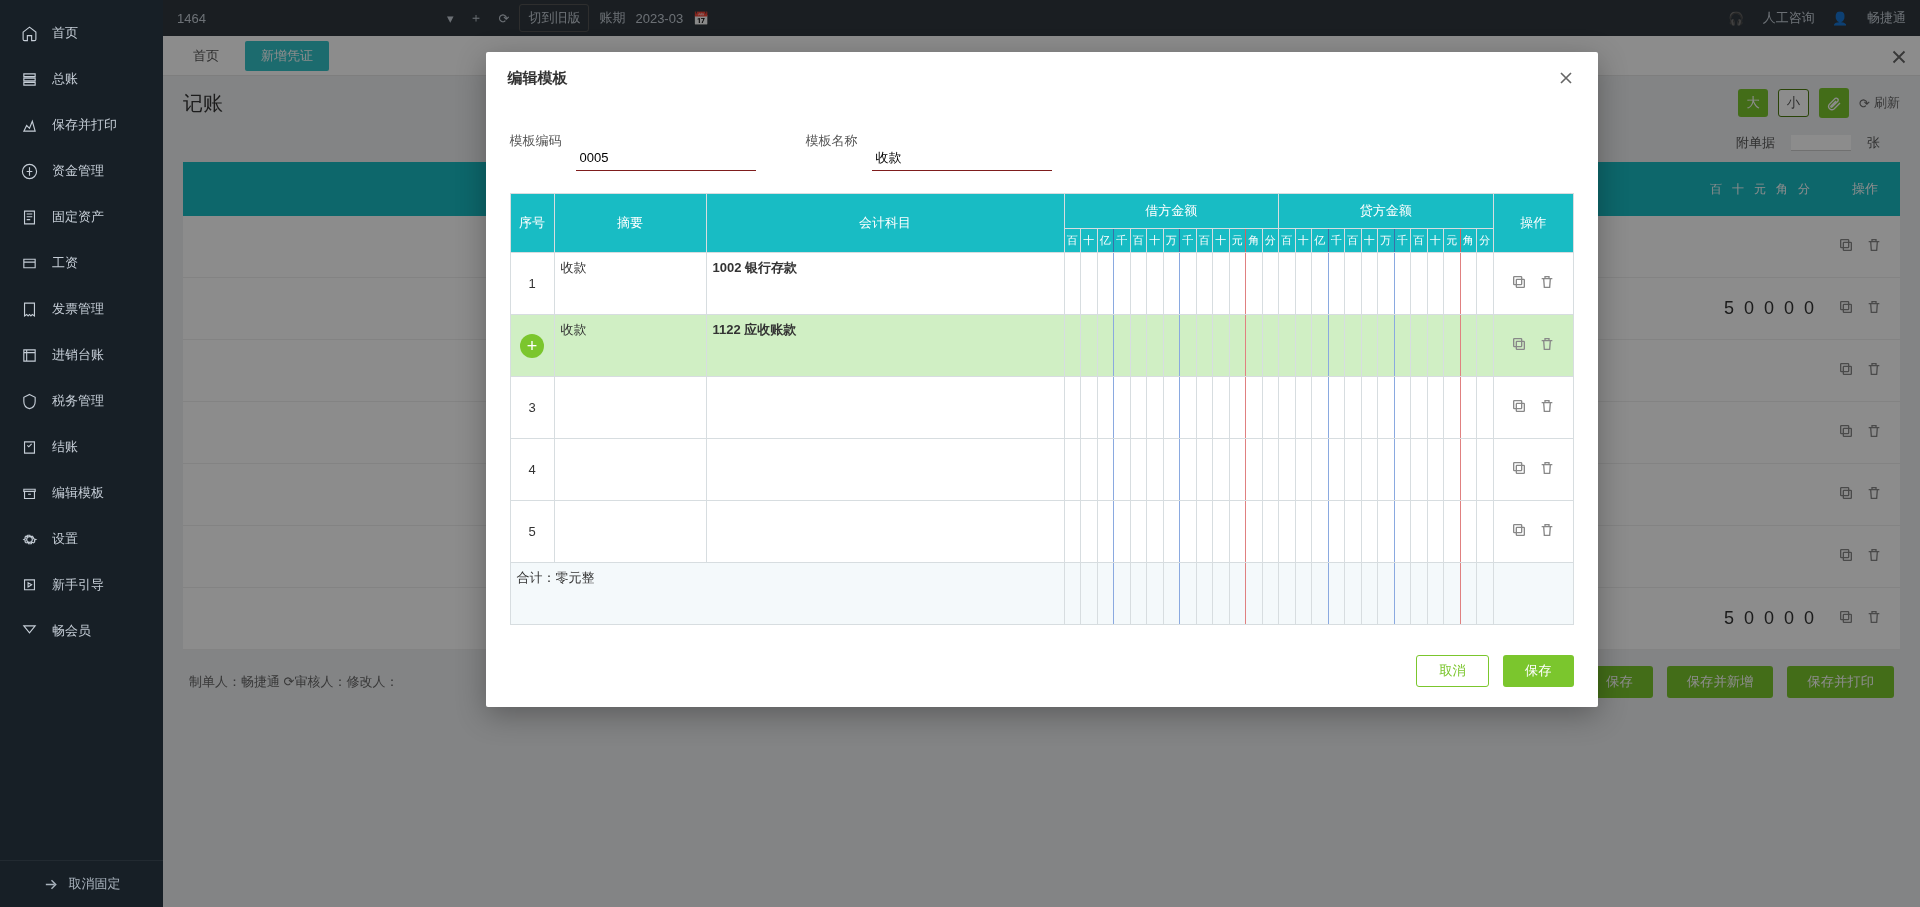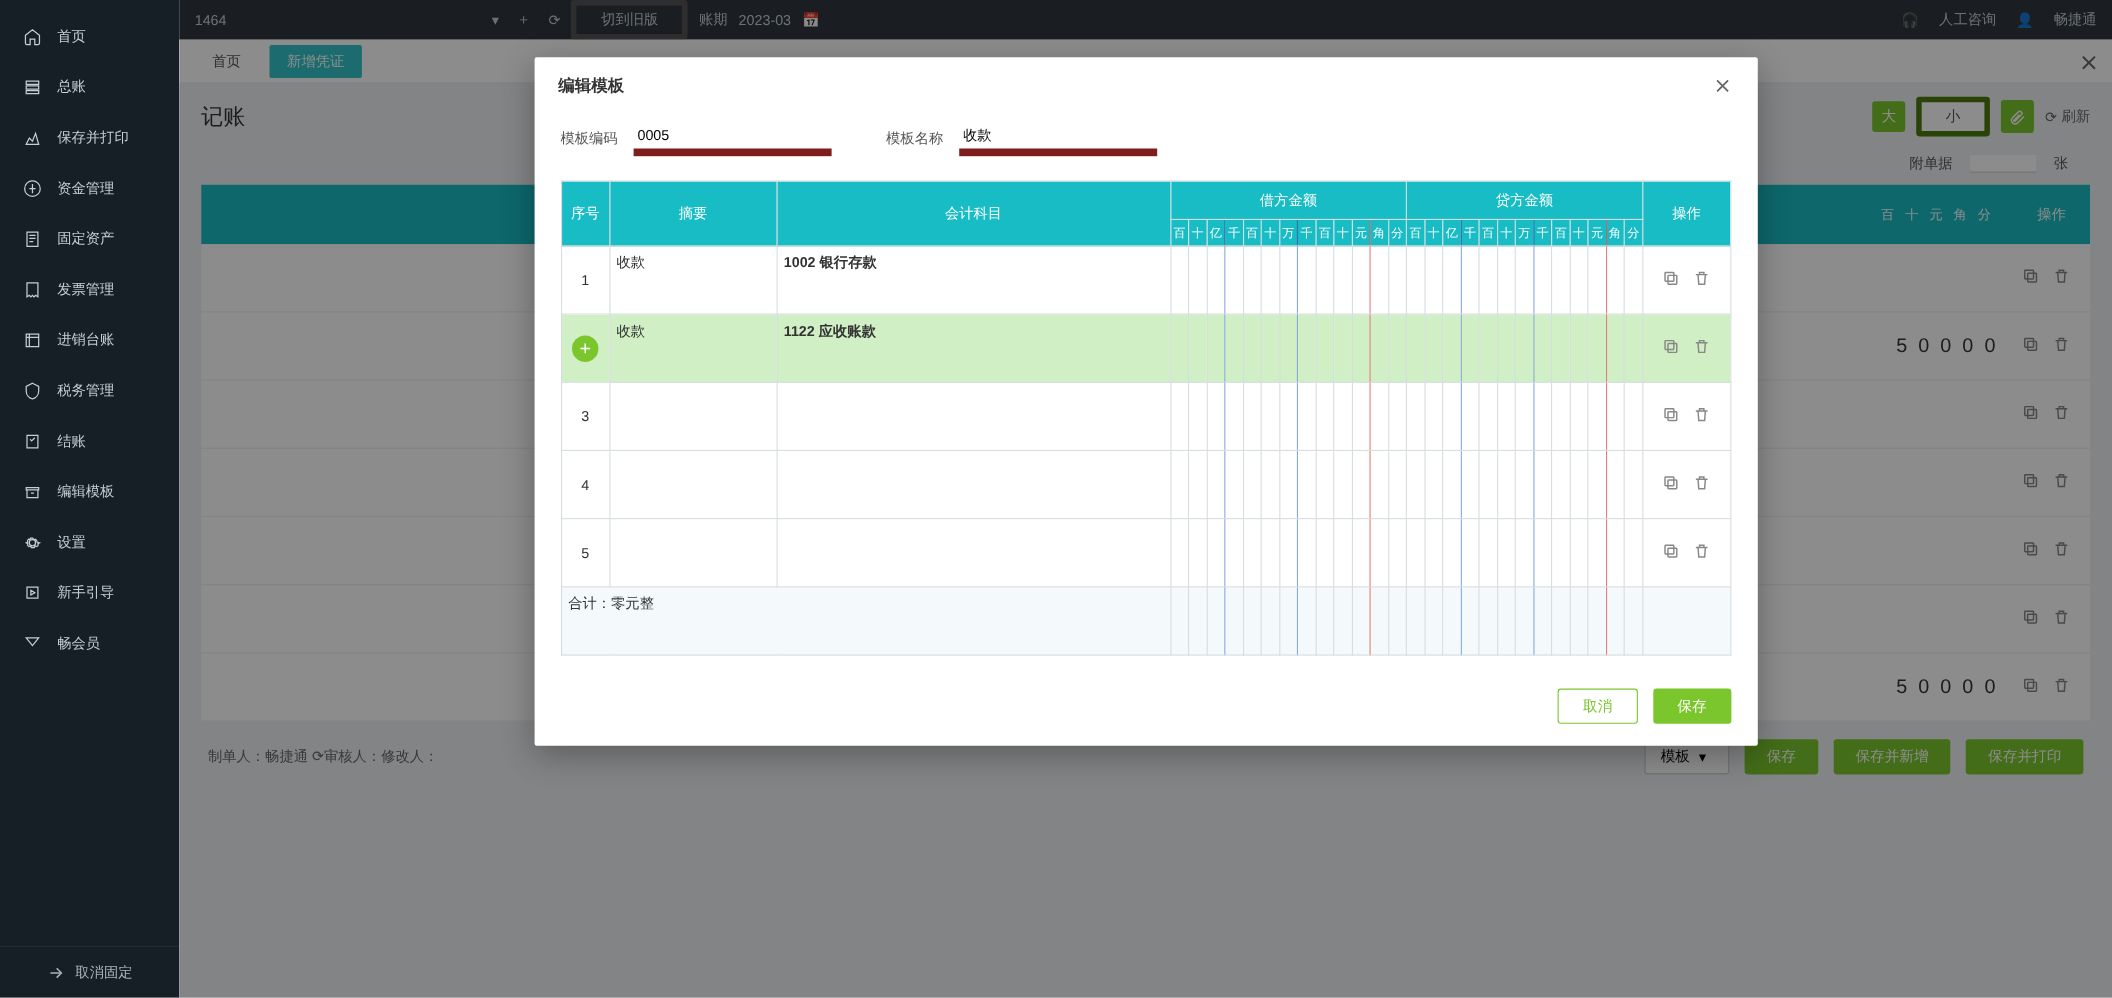--- a/index.html
+++ b/index.html
@@ -20,21 +20,21 @@
     .org-select { background: transparent; border:none; color:#c5cdd6; width: 260px; }
     .top-right { margin-left:auto; display:flex; align-items:center; gap:18px; }
     .breadcrumb-bar { height: 40px; display:flex; align-items:center; padding:0 14px; gap:10px; background:#fff; border-bottom:1px solid #e5e5e5; position:relative; }
     .bc-tab { padding: 6px 16px; color:#555; }
     .bc-tab.active { background: #34c3c8; color:#fff; border-radius:2px;text-align:center; }
     .close-tab { position:absolute; right:10px; top:10px; width:22px; height:22px; cursor:pointer; color:#666; }
     .page-header { display:flex; align-items:center; padding: 12px 20px; }
     .page-title { font-size: 20px; color:#333; }
     .header-right { margin-left:auto; display:flex; align-items:center; gap:10px; color:#555; }
     .green-btn { background:#7bc62d; color:#fff; border:none; padding:5px 8px; border-radius:3px; cursor:pointer; }
-    .plain-btn { background:#fff; border:5px solid #4d7c0f; padding:4px 22px; border-radius:3px; cursor:pointer; color:#555; }
+    .plain-btn { background:#fff; border:1px solid #4d7c0f; padding:4px 8px; border-radius:3px; cursor:pointer; color:#555; }
     .green-circ { width:30px; height:30px; background:#7bc62d; border-radius:3px; display:inline-flex; align-items:center; justify-content:center; color:#fff; }
     .refresh { display:flex; align-items:center; gap:4px; color:#666; cursor:pointer; }
 
     .attach-row { display:flex; align-items:center; padding:4px 30px 10px; gap:16px; color:#555; }
     
     
     .bg-table { margin: 0 20px; }
     .bg-thead { background:#18bcc4; color:#fff; display:flex; height:54px; align-items:center; }
     .bg-th { padding: 8px 10px; text-align:center; }
     .bg-rows { background:#fff; }
@@ -50,21 +50,21 @@
     .overlay { position:absolute; inset:0; background: rgba(0,0,0,0.45); z-index: 50; }
     
     
     .modal { position:absolute; left:50%; top:52px; transform:translateX(-50%); width:1112px; background:#fff; z-index:100; border-radius:2px; box-shadow:0 8px 30px rgba(0,0,0,0.3); }
     .modal-header { display:flex; align-items:center; padding: 16px 22px; font-size:15px; font-weight:600; color:#333; }
     .modal-close { margin-left:auto; cursor:pointer; width:20px; height:20px; color:#666; }
     .modal-body { padding: 6px 24px 18px; }
     .form-row { display:flex; gap: 50px; margin-bottom: 22px; align-items:center; }
     .form-field { display:flex; align-items:center; gap:14px; }
     .form-field label { color:#555; }
-    .form-field input { border:none; border-bottom:7px solid #7f1d1d; padding:5px 4px; width:180px; font-size:13px; outline:none; }
+    .form-field input { border:none; border-bottom:1px solid #7f1d1d; padding:5px 4px; width:180px; font-size:13px; outline:none;margin-top:35px; }
 
     .tbl { width:100%; border-collapse: collapse; table-layout: fixed; }
     .tbl th, .tbl td { border:1px solid #d7dde0; }
     .tbl thead th { background:#18bcc4; color:#fff; font-weight:500; text-align:center; padding: 8px 4px; }
     .tbl thead .unit-row th { font-size:11px; padding:4px 1px; }
     .col-idx { width:44px; }
     .col-summary { width:152px; }
     .col-subject { width:358px; }
     .col-op { width:80px; }
     .tbl tbody td { height:62px; vertical-align:top; padding:6px 6px; color:#333; font-size:13px; }
@@ -121,20 +121,28 @@
           </span>
           <span>资金管理</span>
         </div>
         <div class="nav-item">
           <span class="nav-icon">
             <svg viewBox="0 0 24 24" fill="none" stroke="currentColor" stroke-width="1.6">
               <path d="M5 3h14v18H5zM8 7h8M8 11h8M8 15h5"></path>
             </svg>
           </span>
           <span>固定资产</span>
+        </div>
+        <div class="nav-item">
+          <span class="nav-icon">
+            <svg viewBox="0 0 24 24" fill="none" stroke="currentColor" stroke-width="1.6">
+              <path d="M4 6h16v12H4zM4 10h16"></path>
+            </svg>
+          </span>
+          <span>工资</span>
         </div>
         <div class="nav-item">
           <span class="nav-icon">
             <svg viewBox="0 0 24 24" fill="none" stroke="currentColor" stroke-width="1.6">
               <path d="M5 3h14v18l-3-2-2 2-2-2-2 2-2-2-3 2z"></path>
             </svg>
           </span>
           <span>发票管理</span>
         </div>
         <div class="nav-item">

